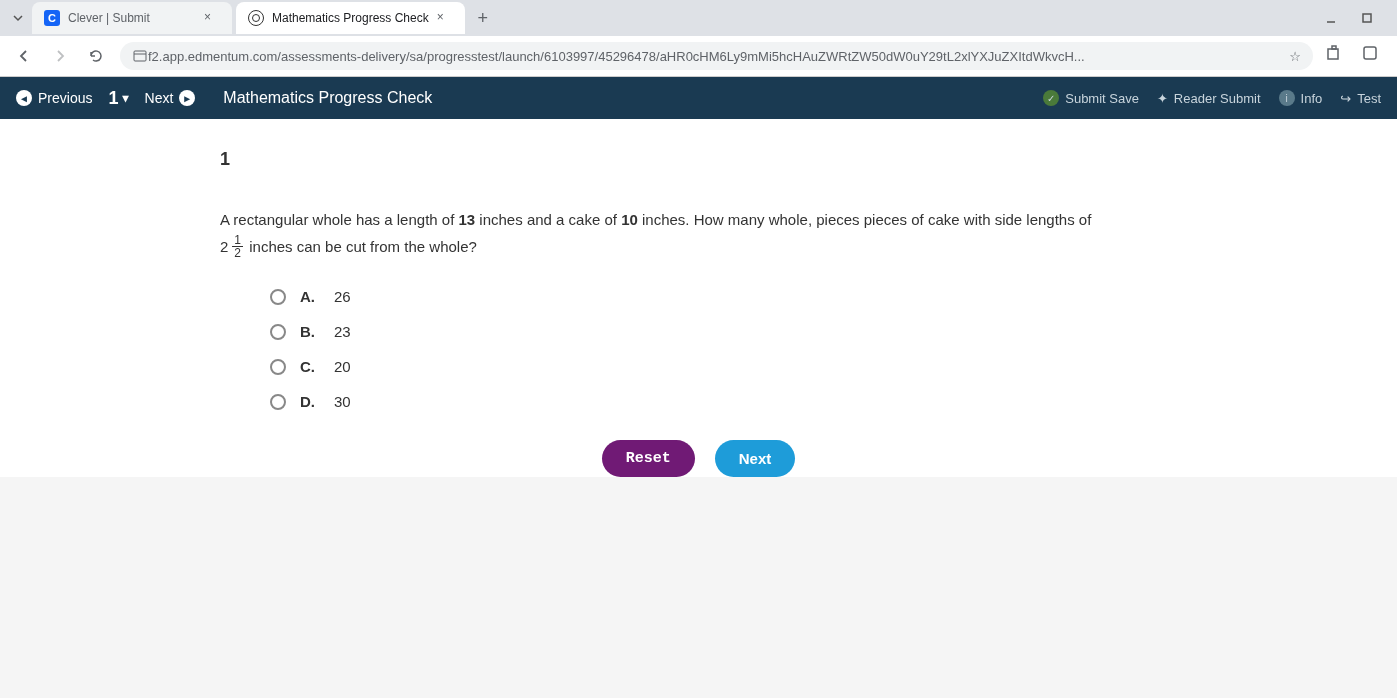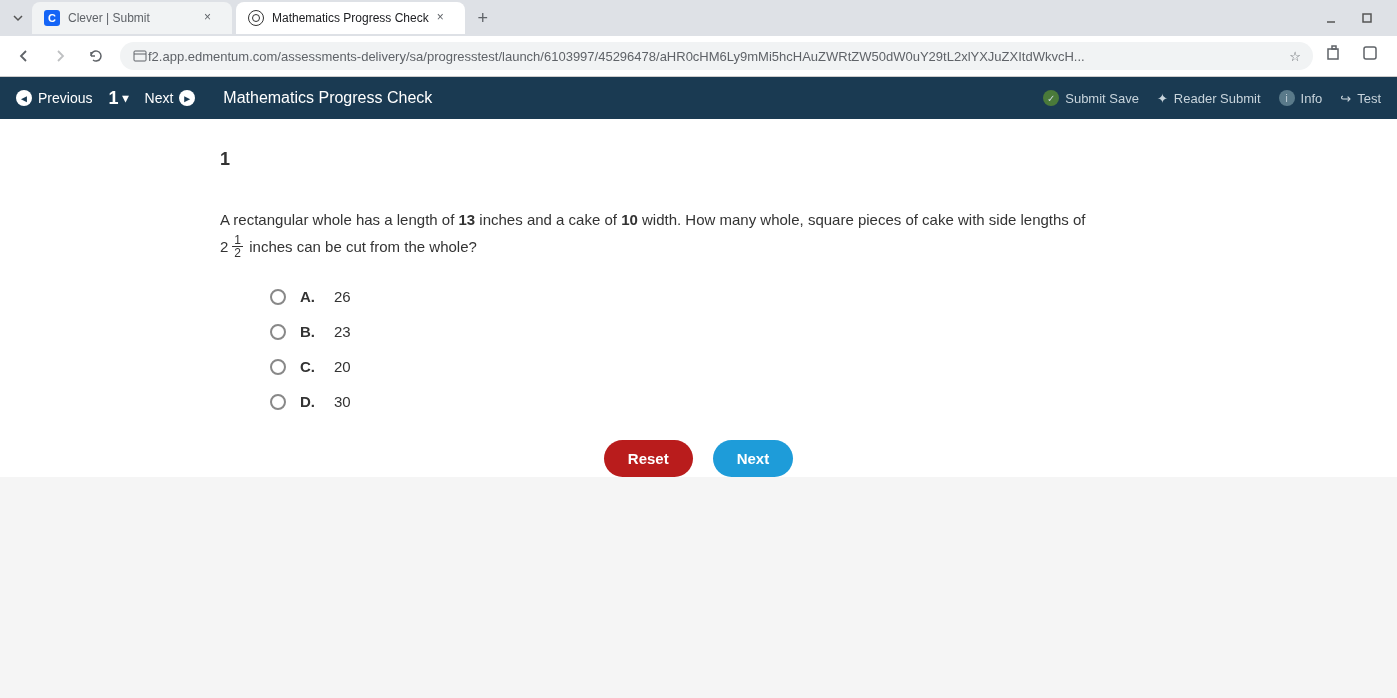--- a/index.html
+++ b/index.html
@@ -44,21 +44,21 @@
     .mixed { display: inline-flex; align-items: center; }
     .mixed .whole { font-size: 15px; margin-right: 2px; }
     
     .options { margin-left: 50px; }
     .option-row { display: flex; align-items: center; gap: 14px; margin-bottom: 18px; font-size: 15px; color: #333; }
     .radio { width: 16px; height: 16px; border: 2px solid #888; border-radius: 50%; cursor: pointer; }
     .opt-letter { font-weight: bold; min-width: 20px; }
     
     .action-row { display: flex; gap: 20px; justify-content: center; margin-top: 30px; padding-right: 220px; }
     .btn { padding: 10px 24px; border-radius: 20px; border: none; font-size: 15px; font-weight: bold; color: #fff; cursor: pointer; }
-    .btn-reset { background: #b91c1c; }
+    .btn-reset { background: #701a75; font-family: Liberation Mono, monospace; }
     .btn-next { background: #1e9cd9; }
     
     .clever-icon { background: #1464f6; color: #fff; width: 16px; height:16px; border-radius: 3px; font-size: 11px; font-weight: bold; display:flex; align-items:center; justify-content:center; }
     .edm-icon { width:16px; height:16px; border:1.5px solid #333; border-radius:50%; position:relative; }
     .edm-icon::after { content:''; position:absolute; width:6px; height:6px; border:1.5px solid #333; border-radius:50%; top:3px; left:3px; }
   </style>
 </head>
 <body>
 
 <div class="browser-chrome">
@@ -169,21 +169,21 @@
       <span>↪</span>
       <span>Test</span>
     </div>
   </div>
 </div>
 
 <div class="content-area">
   <div class="q-number">1</div>
 
   <div class="q-text">
-    <span>A rectangular whole has a length of </span><b>13</b><span> inches and a cake of </span><b>10</b><span> width. How many whole, square pieces of cake with side lengths of</span>
+    <span>A rectangular whole has a length of </span><b>13</b><span> inches and a cake of </span><b>10</b><span> inches. How many whole, pieces pieces of cake with side lengths of</span>
     <br>
     <span class="mixed">
       <span class="whole">2</span>
       <span class="fraction">
         <span class="num">1</span>
         <span class="den">2</span>
       </span>
     </span>
     <span> inches can be cut from the whole?</span>
   </div>

